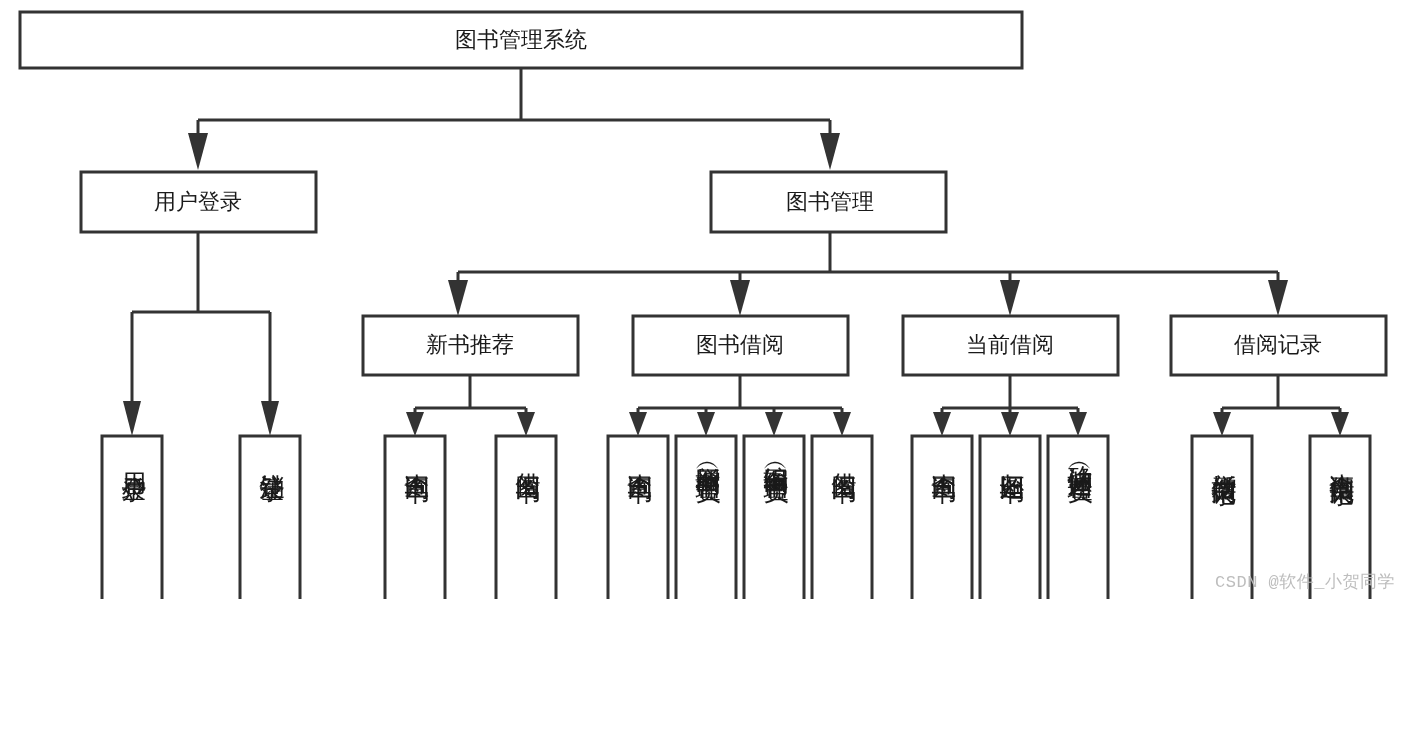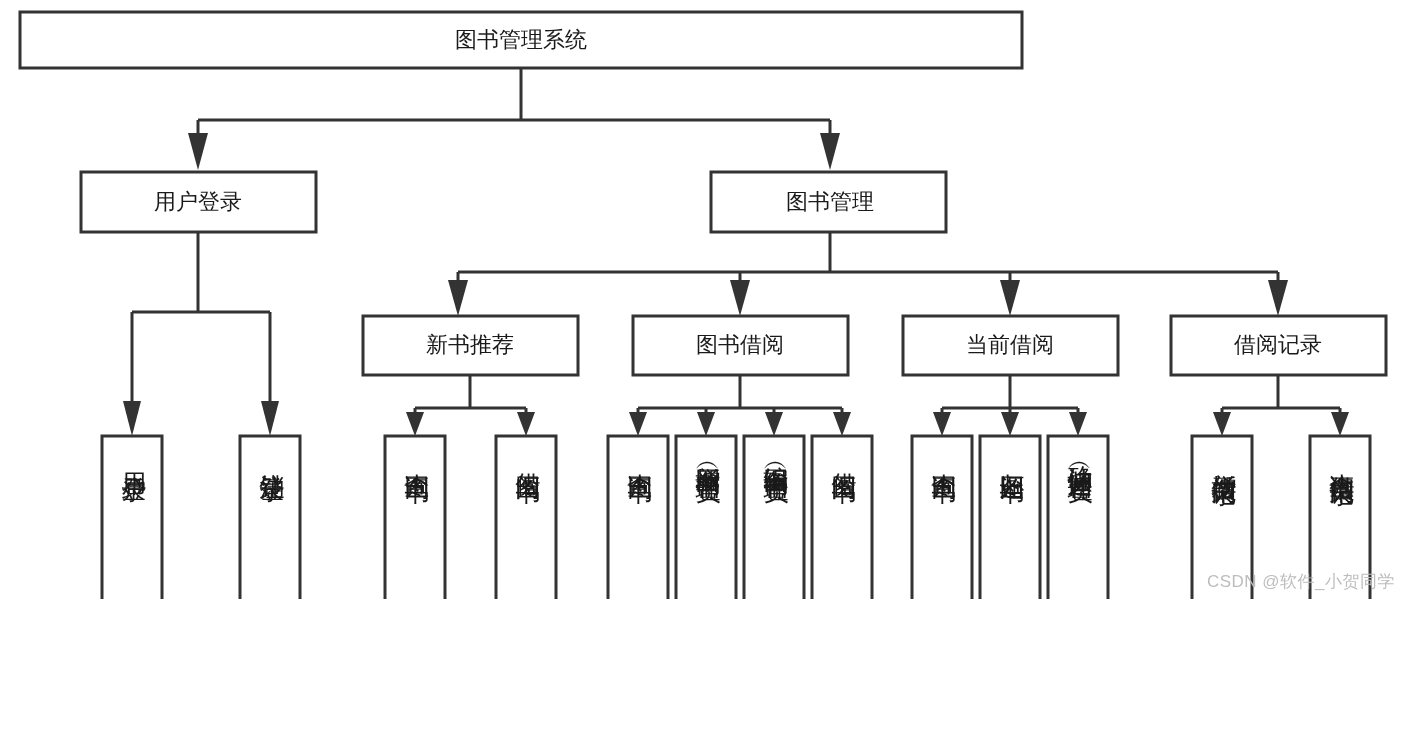--- a/index.html
+++ b/index.html
@@ -54,21 +54,21 @@
     fill: #1a1a1a;
     writing-mode: vertical-rl;
     text-orientation: upright;
     letter-spacing: 2px;
     dominant-baseline: middle;
   }
   .watermark {
     position: absolute;
     right: 10px;
     bottom: 6px;
-    font-family: Liberation Sans, sans-serif;
+    font-family: Liberation Mono, monospace;
     font-size: 17px;
     color: #bdbdbd;
     letter-spacing: 0.5px;
     white-space: nowrap;
     user-select: none;
   }
 </style>
 </head>
 <body>
 

